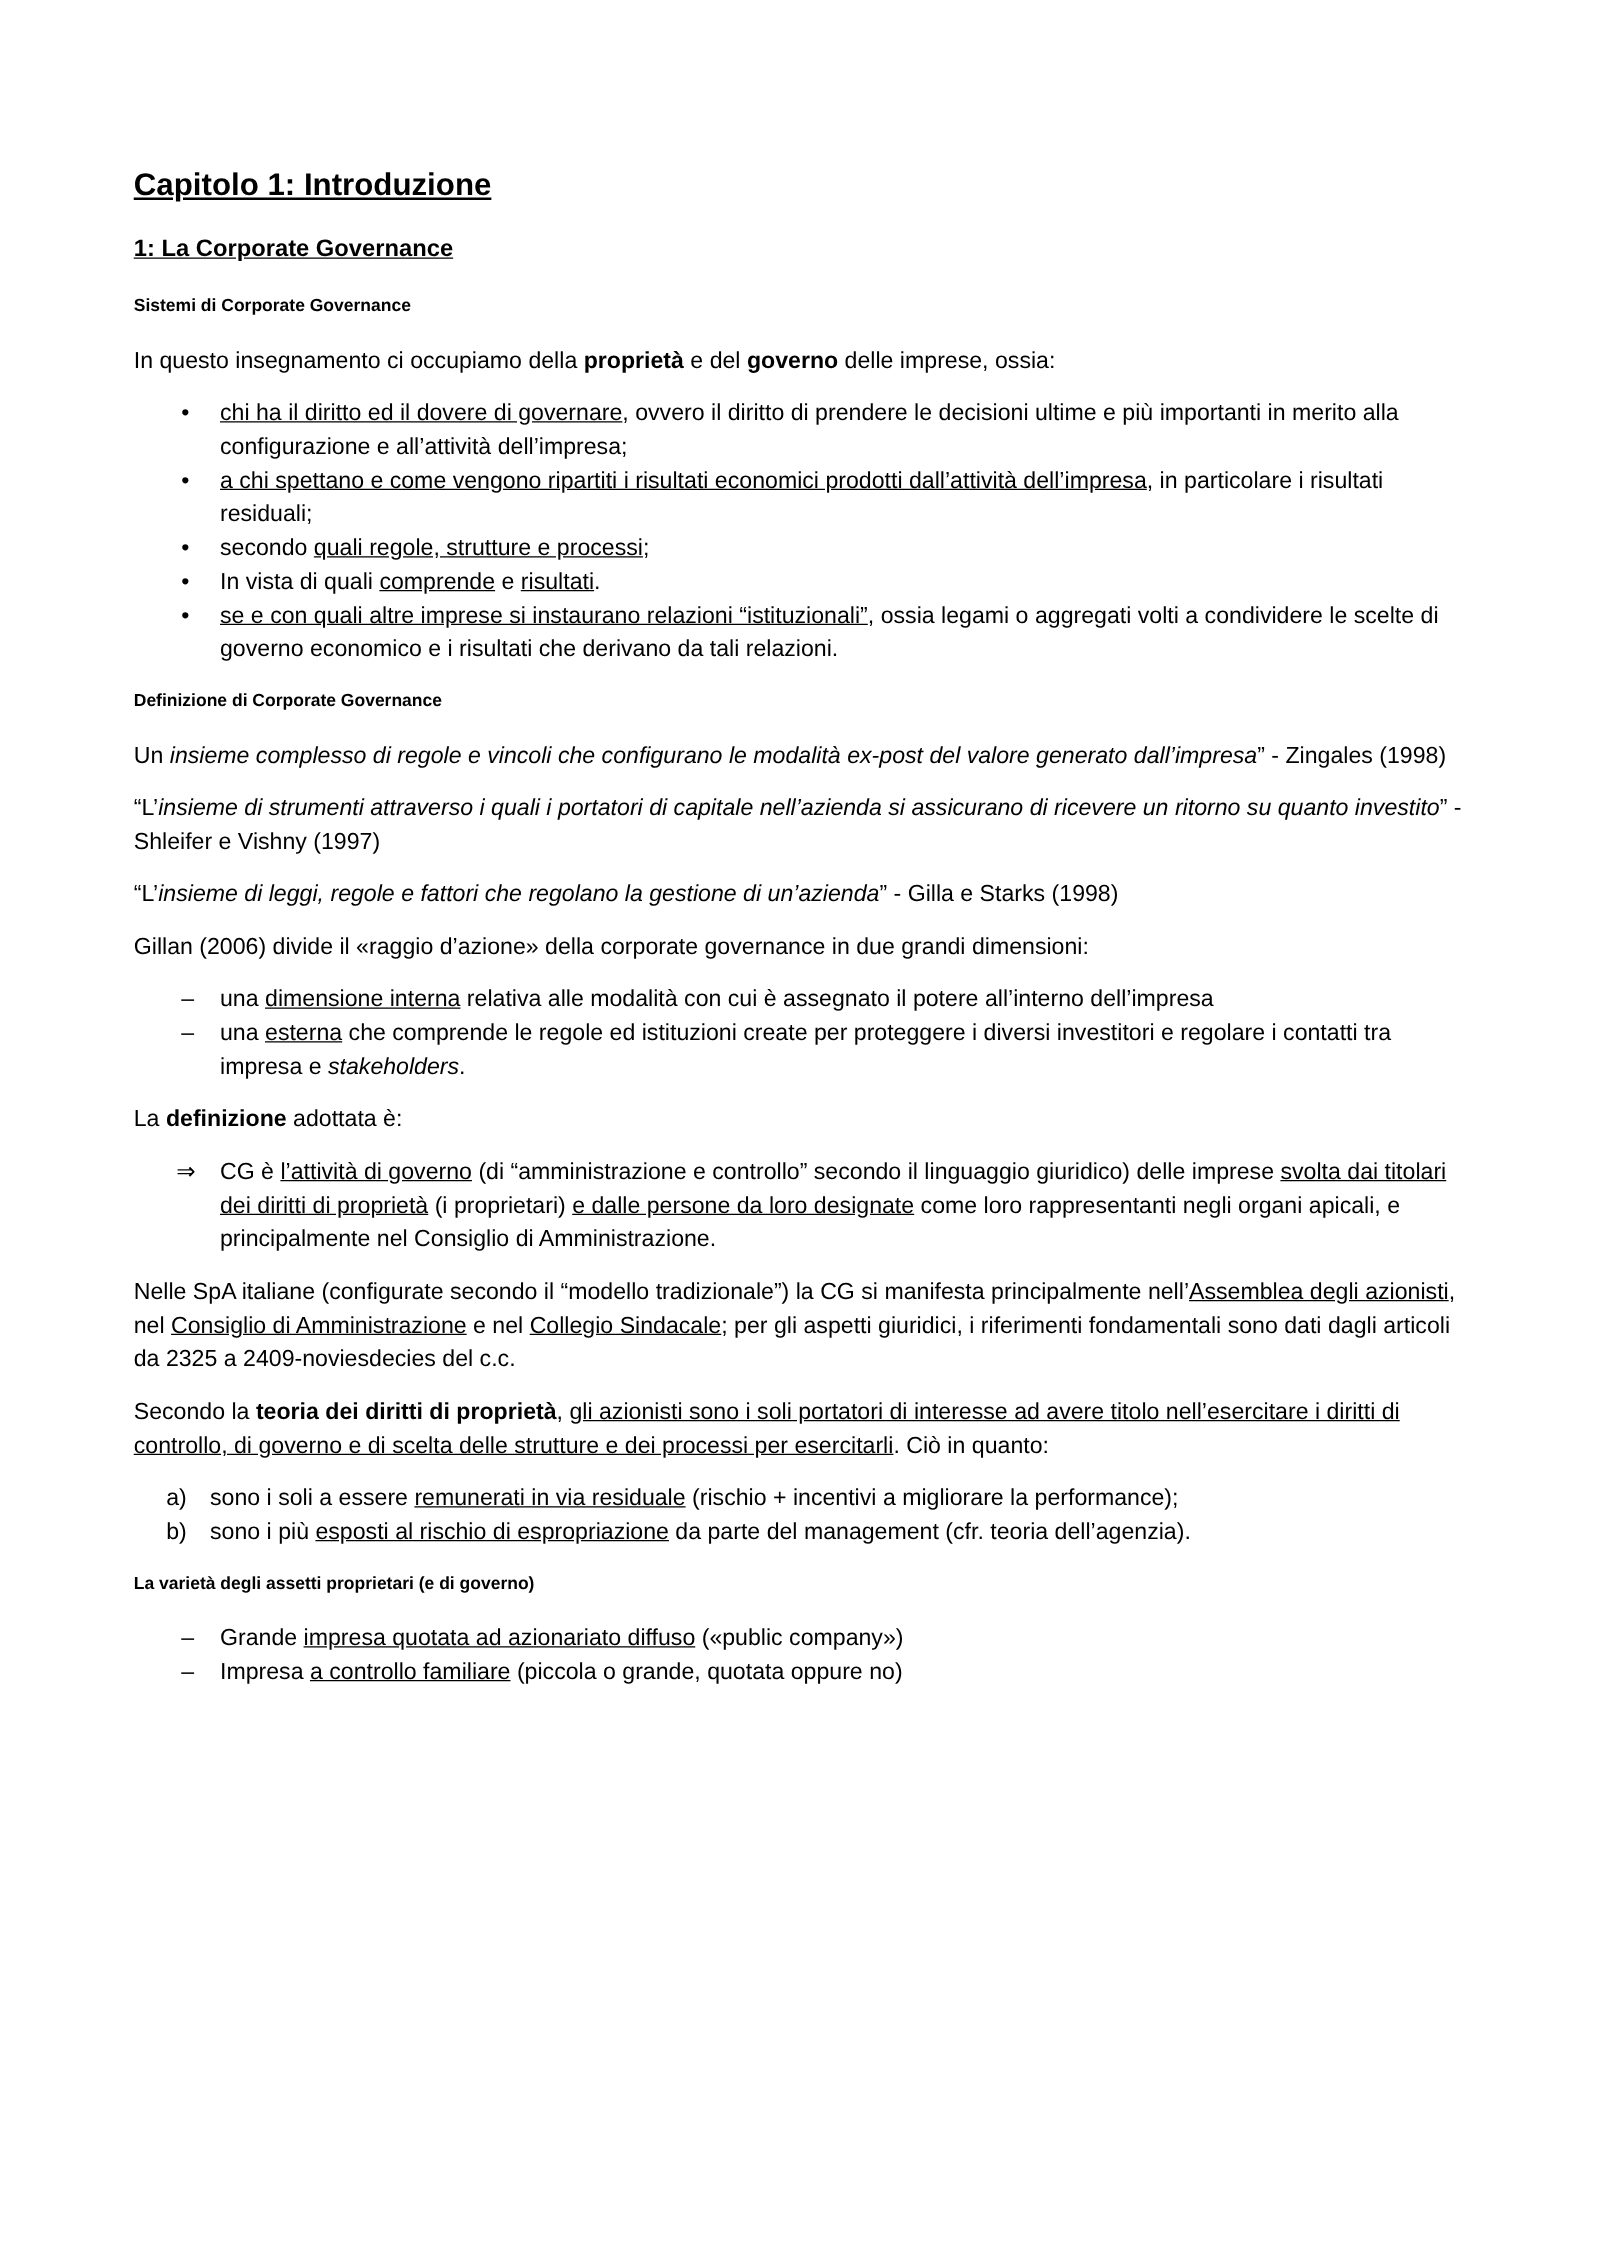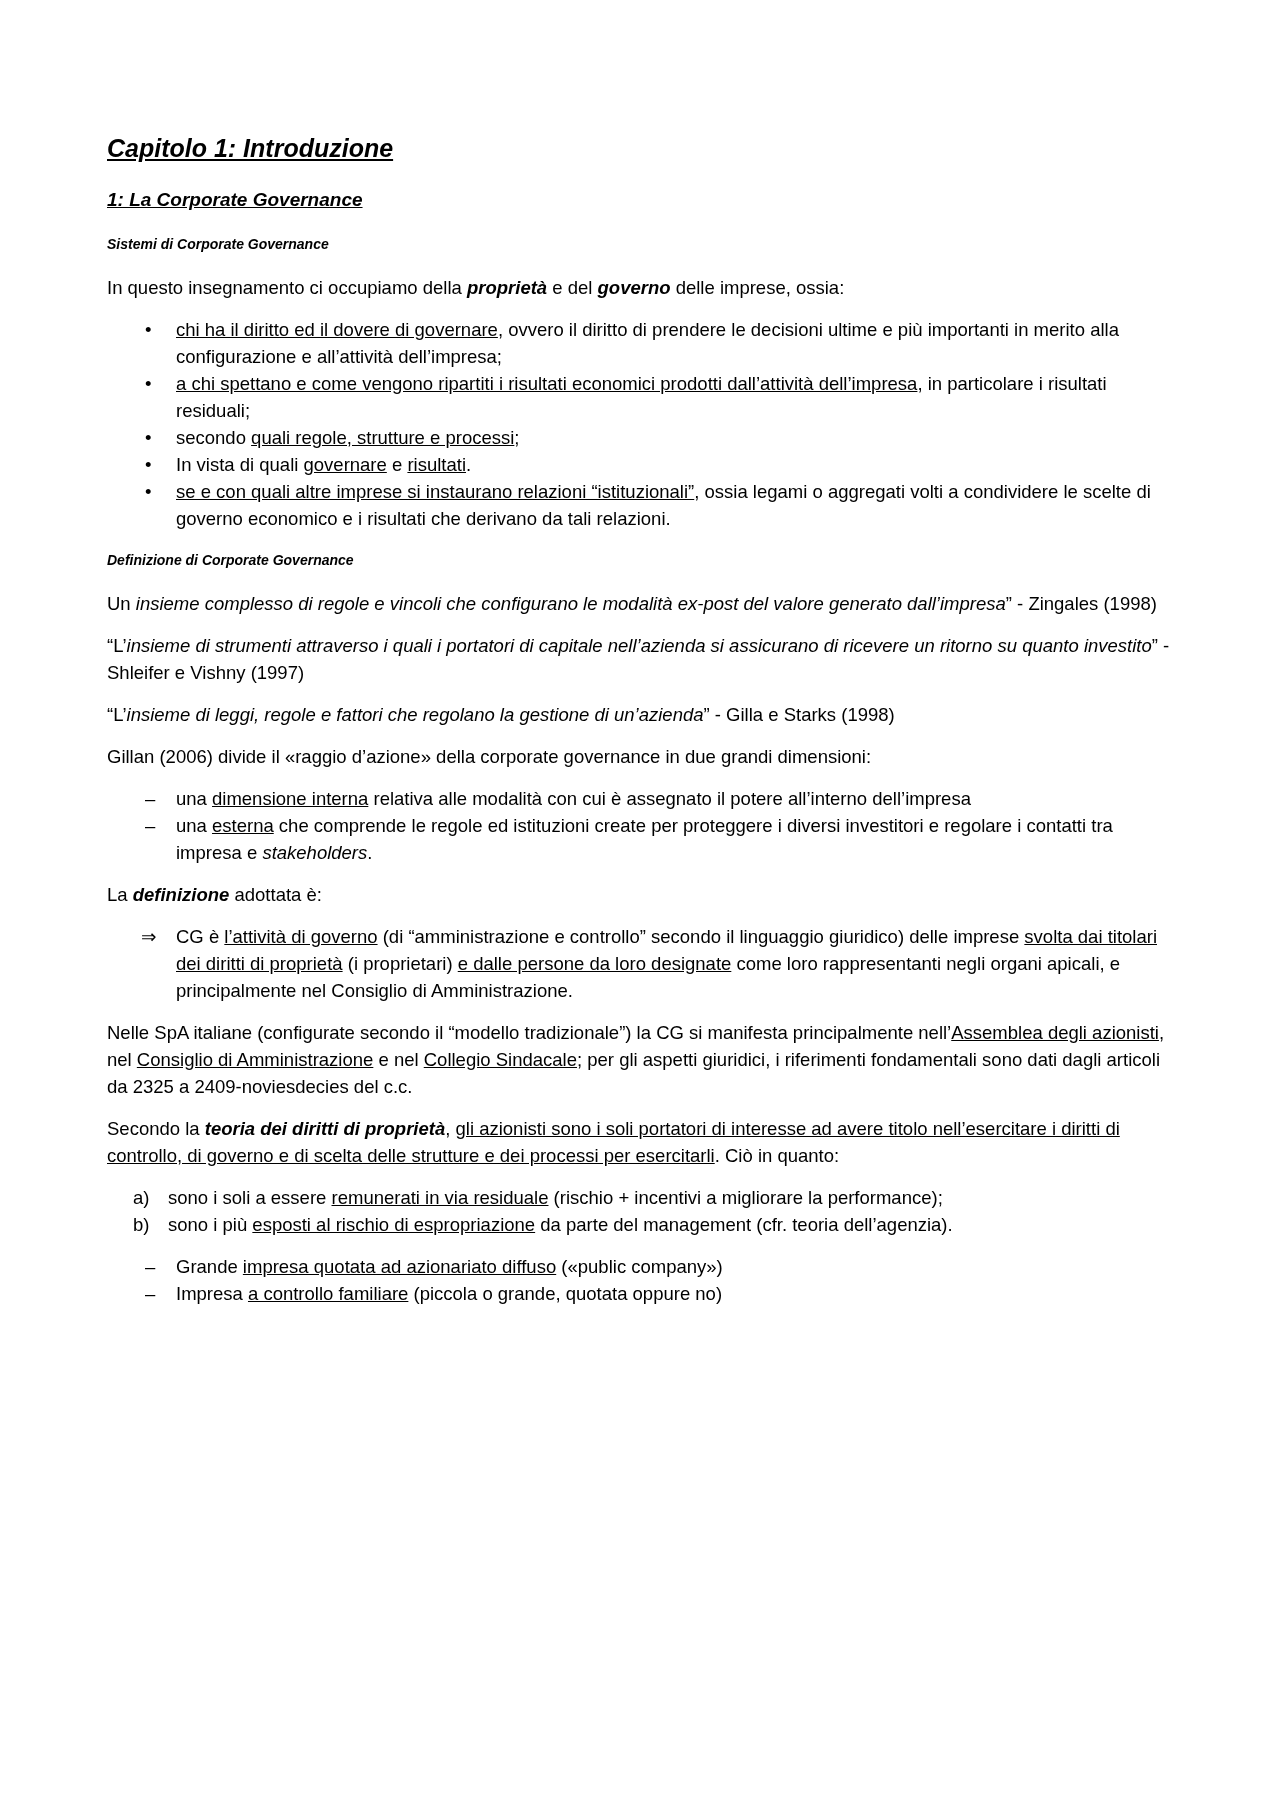--- a/index.html
+++ b/index.html
@@ -4,21 +4,21 @@
 <style>
   * { margin:0; padding:0; box-sizing:border-box; }
   html,body { background:#e9e9e9; }
   .page {
     width:1280px; min-height:1811px; margin:0 auto;
     background:#ffffff; color:#000000;
     font-family:"Liberation Sans", sans-serif;
     font-size:18.5px; line-height:27px;
     padding:132px 107px 80px 107px;
   }
-  .b { font-weight:bold;font-style:italic; }
+  .b { font-weight:bold; }
   .u { text-decoration:underline; }
   .i { font-style:italic; }
   .h1 { font-size:25px; font-weight:bold; line-height:32px; margin-bottom:22px; }
   .h1 .b, .h2 .b, .h3 .b { font-weight:bold; }
   .h2 { font-size:19px; font-weight:bold; line-height:27px; margin-bottom:18px; }
   .h3 { font-size:14px; font-weight:bold; line-height:27px; margin:6px 0 16px 0; }
   .p  { margin-bottom:15px; }
   .list { margin-bottom:15px; }
   .li { display:flex; align-items:flex-start; }
   .marker { flex:0 0 auto; }
@@ -49,21 +49,21 @@
         <div class="li">
           <span class="marker">•</span>
           <div class="li-body"><span class="u">a chi spettano e come vengono ripartiti i risultati economici prodotti dall’attività dell’impresa</span><span>, in particolare i risultati residuali;</span></div>
         </div>
         <div class="li">
           <span class="marker">•</span>
           <div class="li-body"><span>secondo </span><span class="u">quali regole, strutture e processi</span><span>;</span></div>
         </div>
         <div class="li">
           <span class="marker">•</span>
-          <div class="li-body"><span>In vista di quali </span><span class="u">governare</span><span> e </span><span class="u">risultati</span><span>.</span></div>
+          <div class="li-body"><span>In vista di quali </span><span class="u">comprende</span><span> e </span><span class="u">risultati</span><span>.</span></div>
         </div>
         <div class="li">
           <span class="marker">•</span>
           <div class="li-body"><span class="u">se e con quali altre imprese si instaurano relazioni “istituzionali”</span><span>, ossia legami o aggregati volti a condividere le scelte di governo economico e i risultati che derivano da tali relazioni.</span></div>
         </div>
       </div>
       <div class="h3"><span class="b">Definizione di Corporate Governance</span></div>
       <div class="p"><span>Un </span><span class="i">insieme complesso di regole e vincoli che configurano le modalità ex-post del valore generato dall’impresa</span><span>” - Zingales (1998)</span></div>
       <div class="p"><span>“L’</span><span class="i">insieme di strumenti attraverso i quali i portatori di capitale nell’azienda si assicurano di ricevere un ritorno su quanto investito</span><span>” - Shleifer e Vishny (1997)</span></div>
       <div class="p"><span>“L’</span><span class="i">insieme di leggi, regole e fattori che regolano la gestione di un’azienda</span><span>” - Gilla e Starks (1998)</span></div>
@@ -90,20 +90,21 @@
       <div class="list letter">
         <div class="li">
           <span class="marker">a)</span>
           <div class="li-body"><span>sono i soli a essere </span><span class="u">remunerati in via residuale</span><span> (rischio + incentivi a migliorare la performance);</span></div>
         </div>
         <div class="li">
           <span class="marker">b)</span>
           <div class="li-body"><span>sono i più </span><span class="u">esposti al rischio di espropriazione</span><span> da parte del management (cfr. teoria dell’agenzia).</span></div>
         </div>
       </div>
+      <div class="h3"><span class="b">La varietà degli assetti proprietari (e di governo)</span></div>
       <div class="list dash">
         <div class="li">
           <span class="marker">–</span>
           <div class="li-body"><span>Grande </span><span class="u">impresa quotata ad azionariato diffuso</span><span> («public company»)</span></div>
         </div>
         <div class="li">
           <span class="marker">–</span>
           <div class="li-body"><span>Impresa </span><span class="u">a controllo familiare</span><span> (piccola o grande, quotata oppure no)</span></div>
         </div>
       </div>

